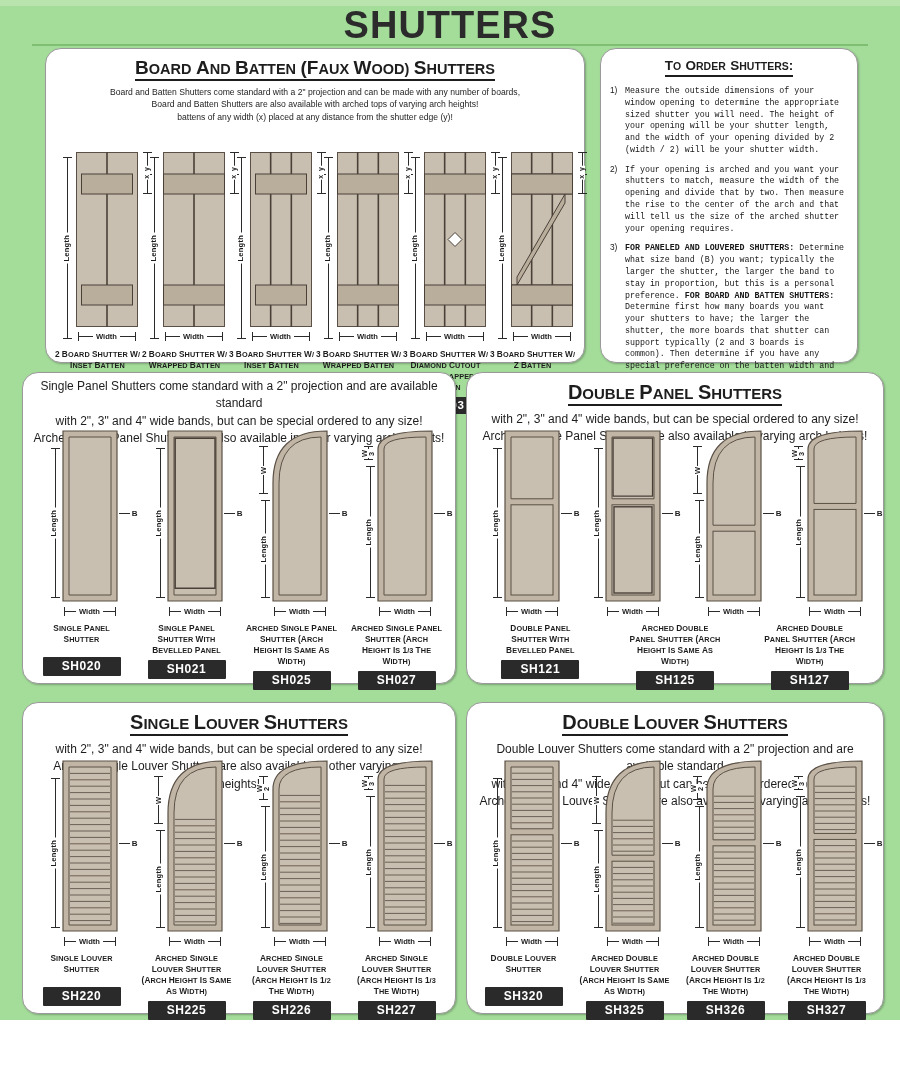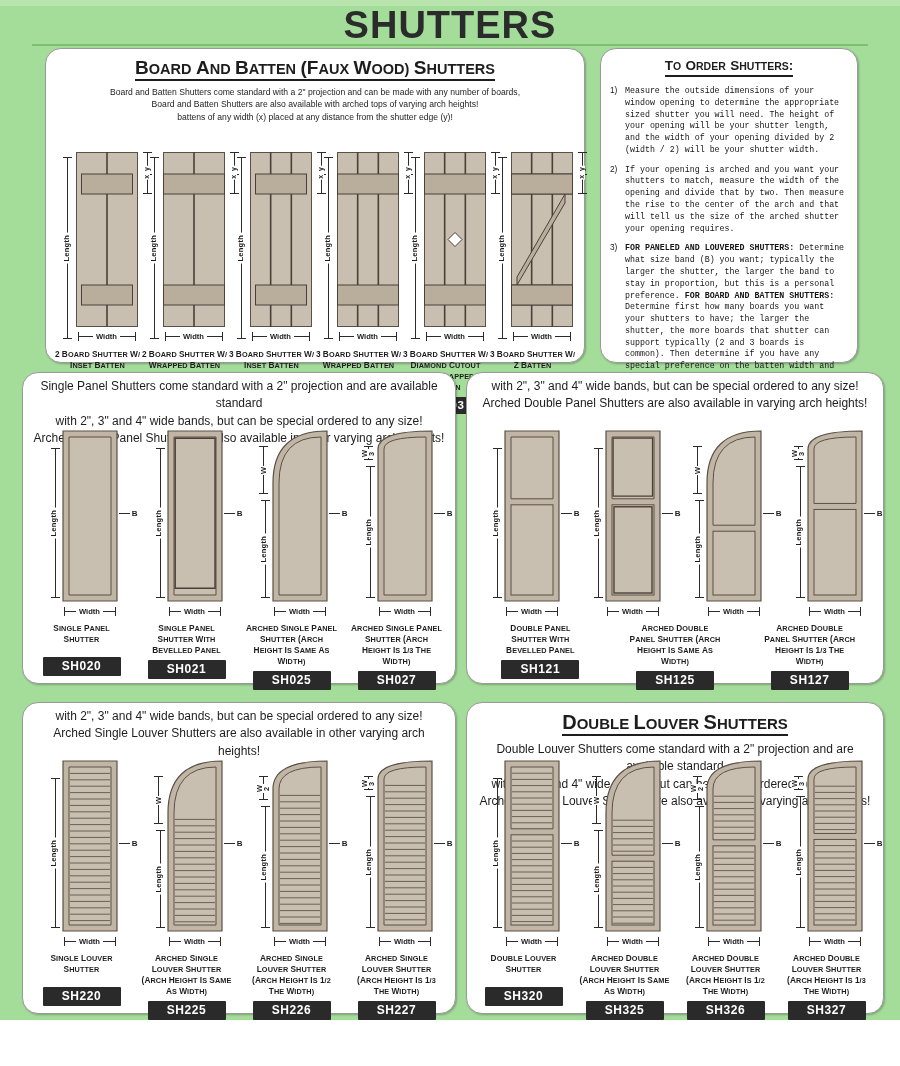--- a/index.html
+++ b/index.html
@@ -574,20 +574,21 @@
           <div class="code">SH025</div>
         </div>
         <div class="cap-col">
           <div class="cap-txt"><span class="big">A</span><span>RCHED</span> <span class="big">S</span><span>INGLE</span> <span class="big">P</span><span>ANEL</span> <span class="big">S</span><span>HUTTER</span> <span class="big">(A</span><span>RCH</span> <span class="big">H</span><span>EIGHT</span> <span class="big">I</span><span>S</span> <span class="big">1</span><span>/3</span> <span class="big">T</span><span>HE</span> <span class="big">W</span><span>IDTH)</span></div>
           <div class="code">SH027</div>
         </div>
       </div>
   </div>
 
   <div class="panel p-dp">
+    <div class="sec-title"><span class="u" id="dp-title"><span class="cap">D</span><span class="sm">OUBLE</span> <span class="cap">P</span><span class="sm">ANEL</span> <span class="cap">S</span><span class="sm">HUTTERS</span></span></div>
     <div class="sec-desc" id="dp-desc">
         <div>with 2", 3" and 4" wide bands, but can be special ordered to any size!</div>
         <div>Arched Double Panel Shutters are also available in varying arch heights!</div>
       </div>
     <div class="figs" id="dp-figs">
         <div class="fig">
           <div style="position: relative; display: flex; flex-direction: column; align-self: stretch; justify-content: flex-end;">
             <div class="ruler-v" style="height: 158px; width: 16px;">
               <div class="line"></div>
               <div class="lbl">Length</div>
@@ -699,20 +700,21 @@
           <div class="code">SH125</div>
         </div>
         <div class="cap-col">
           <div class="cap-txt"><span class="big">A</span><span>RCHED</span> <span class="big">D</span><span>OUBLE</span> <span class="big">P</span><span>ANEL</span> <span class="big">S</span><span>HUTTER</span> <span class="big">(A</span><span>RCH</span> <span class="big">H</span><span>EIGHT</span> <span class="big">I</span><span>S</span> <span class="big">1</span><span>/3</span> <span class="big">T</span><span>HE</span> <span class="big">W</span><span>IDTH)</span></div>
           <div class="code">SH127</div>
         </div>
       </div>
   </div>
 
   <div class="panel p-sl">
+    <div class="sec-title"><span class="u" id="sl-title"><span class="cap">S</span><span class="sm">INGLE</span> <span class="cap">L</span><span class="sm">OUVER</span> <span class="cap">S</span><span class="sm">HUTTERS</span></span></div>
     <div class="sec-desc" id="sl-desc">
         <div>with 2", 3" and 4" wide bands, but can be special ordered to any size!</div>
         <div>Arched Single Louver Shutters are also available in other varying arch heights!</div>
       </div>
     <div class="figs" id="sl-figs">
         <div class="fig">
           <div style="position: relative; display: flex; flex-direction: column; align-self: stretch; justify-content: flex-end;">
             <div class="ruler-v" style="height: 158px; width: 16px;">
               <div class="line"></div>
               <div class="lbl">Length</div>

